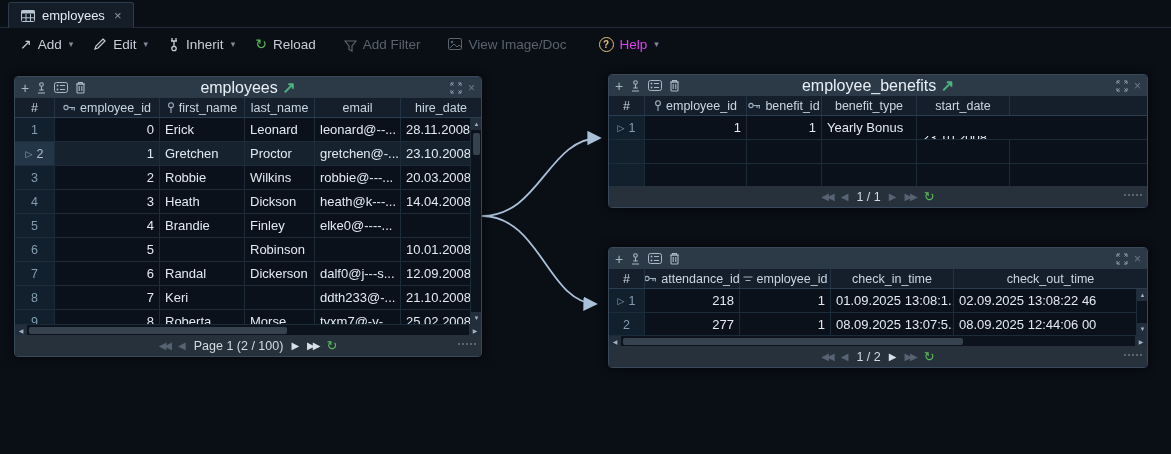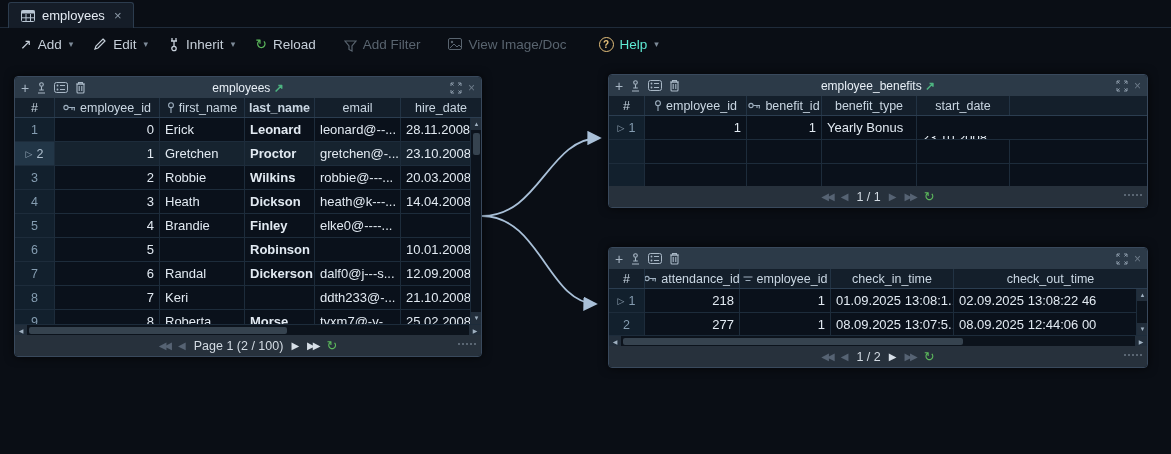--- a/index.html
+++ b/index.html
@@ -26,42 +26,42 @@
   .helpcirc{width:15px;height:15px;border:1.5px solid #e5c07b;border-radius:50%;color:#e5c07b;
             font-size:10px;font-weight:bold;display:flex;align-items:center;justify-content:center;}
   svg.ic{display:block;}
 
   
   .panel{position:absolute;background:#0a111b;border:1px solid #39495c;border-radius:4px;
          box-shadow:0 0 10px rgba(0,0,0,.65);display:flex;flex-direction:column;overflow:hidden;z-index:3;}
   .ptitle{height:21px;flex:0 0 21px;background:#2c3a48;display:flex;align-items:center;gap:7px;
           padding:0 6px;position:relative;}
   .ptitle .picon{display:inline-flex;align-items:center;cursor:pointer;color:#a9b8c6;}
-  .ptitle-text{position:absolute;left:0;right:0;text-align:center;color:#e8eff6;font-size:12px;pointer-events:none;}
+  .ptitle-text{position:absolute;left:0;right:0;text-align:center;color:#e8eff6;font-size:16px;pointer-events:none;}
   .ptitle-text .goarrow{color:#4db380;font-weight:bold;}
   .ptitle .right{margin-left:auto;display:flex;align-items:center;gap:6px;z-index:2;}
   .ptitle .x{color:#6c7a88;font-size:12px;cursor:pointer;}
 
   .phead{height:20px;flex:0 0 20px;display:flex;background:#141f2b;border-bottom:1px solid #2b3d50;
          color:#c9d6e2;font-size:12.5px;}
   .hcell{display:flex;align-items:center;justify-content:center;gap:4px;border-right:1px solid #223344;
          padding:0 4px;overflow:hidden;white-space:nowrap;cursor:pointer;}
   .grid{position:relative;overflow:hidden;}
   .row{display:flex;height:24px;}
   .cell{border-right:1px solid #1d2c3b;border-bottom:1px solid #1d2c3b;display:flex;align-items:center;
         padding:0 5px;font-size:13px;color:#e2eaf2;overflow:hidden;white-space:nowrap;background:#0a111b;cursor:default;}
   .rn{background:#12202d;color:#849cb0;justify-content:center;font-size:12.5px;gap:4px;}
   .num{justify-content:flex-end;}
   .row.sel .cell{background:#16232f;}
   .row.sel .rn{background:#223647;color:#aebfce;}
   .mk{color:#93a6b7;font-size:9px;}
 
   
   .e0{width:40px;flex:0 0 40px;} .e1{width:105px;flex:0 0 105px;} .e2{width:85px;flex:0 0 85px;}
-  .e3{width:70px;flex:0 0 70px;font-weight:bold;} .e4{width:86px;flex:0 0 86px;} .e5{flex:1;border-right:none;}
+  .e3{width:70px;flex:0 0 70px;} .e4{width:86px;flex:0 0 86px;} .e5{flex:1;border-right:none;}
   .b0{width:36px;flex:0 0 36px;} .b1{width:102px;flex:0 0 102px;} .b2{width:75px;flex:0 0 75px;}
   .b3{width:95px;flex:0 0 95px;} .b4{width:93px;flex:0 0 93px;} .b5{flex:1;border-right:none;margin-top:20px;}
   .a0{width:36px;flex:0 0 36px;} .a1{width:95px;flex:0 0 95px;text-align:center;} .a2{width:91px;flex:0 0 91px;}
   .a3{width:123px;flex:0 0 123px;} .a4{flex:1;border-right:none;}
 
   
   .vscroll{position:absolute;right:0;top:0;width:11px;height:100%;background:#0c131c;border-left:1px solid #1d2c3b;}
   .sbtn{position:absolute;left:0;width:11px;height:12px;background:#222e3b;color:#9fb0c0;font-size:6px;
         display:flex;align-items:center;justify-content:center;cursor:pointer;}
   .vthumb{position:absolute;left:2px;top:15px;width:7px;height:22px;background:#36434f;border-radius:2px;cursor:grab;}
@@ -143,21 +143,21 @@
           <svg class="ic" width="14" height="12" viewBox="0 0 14 12">
             <rect x="0.5" y="0.5" width="13" height="11" rx="1.5" fill="none" stroke="#59646f"></rect>
             <circle cx="4" cy="4" r="1.2" fill="#59646f"></circle>
             <path d="M2 10 L6 6 L9 9 L11 7 L13 9" fill="none" stroke="#59646f"></path>
           </svg>
         </span>
       <span>View Image/Doc</span>
     </div>
     <div class="tbtn" style="margin-left:12px;">
       <span class="helpcirc">?</span>
-      <span style="color:#5eead4;text-align:center;">Help</span>
+      <span style="color:#d946ef;text-align:center;">Help</span>
         <span class="caret">▾</span>
     </div>
   </div>
 
   <svg id="wires" width="1171" height="454">
     <defs>
       <marker id="ah" markerWidth="9" markerHeight="8" refX="7" refY="4" orient="auto">
         <path d="M0,0 L8,4 L0,8 Z" fill="#a9c0d8"></path>
       </marker>
     </defs>

